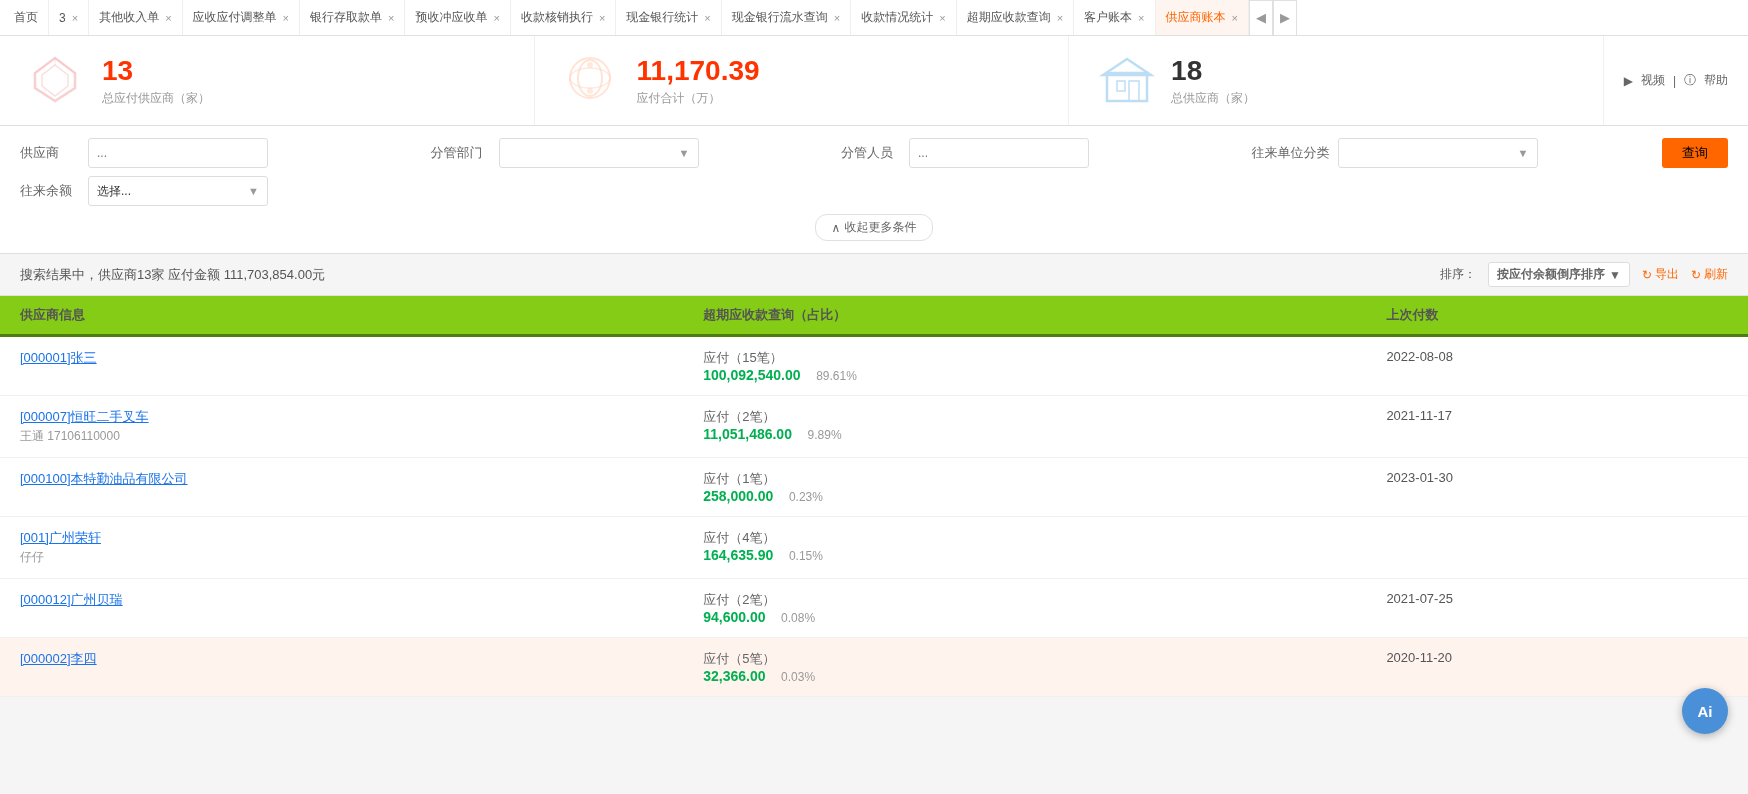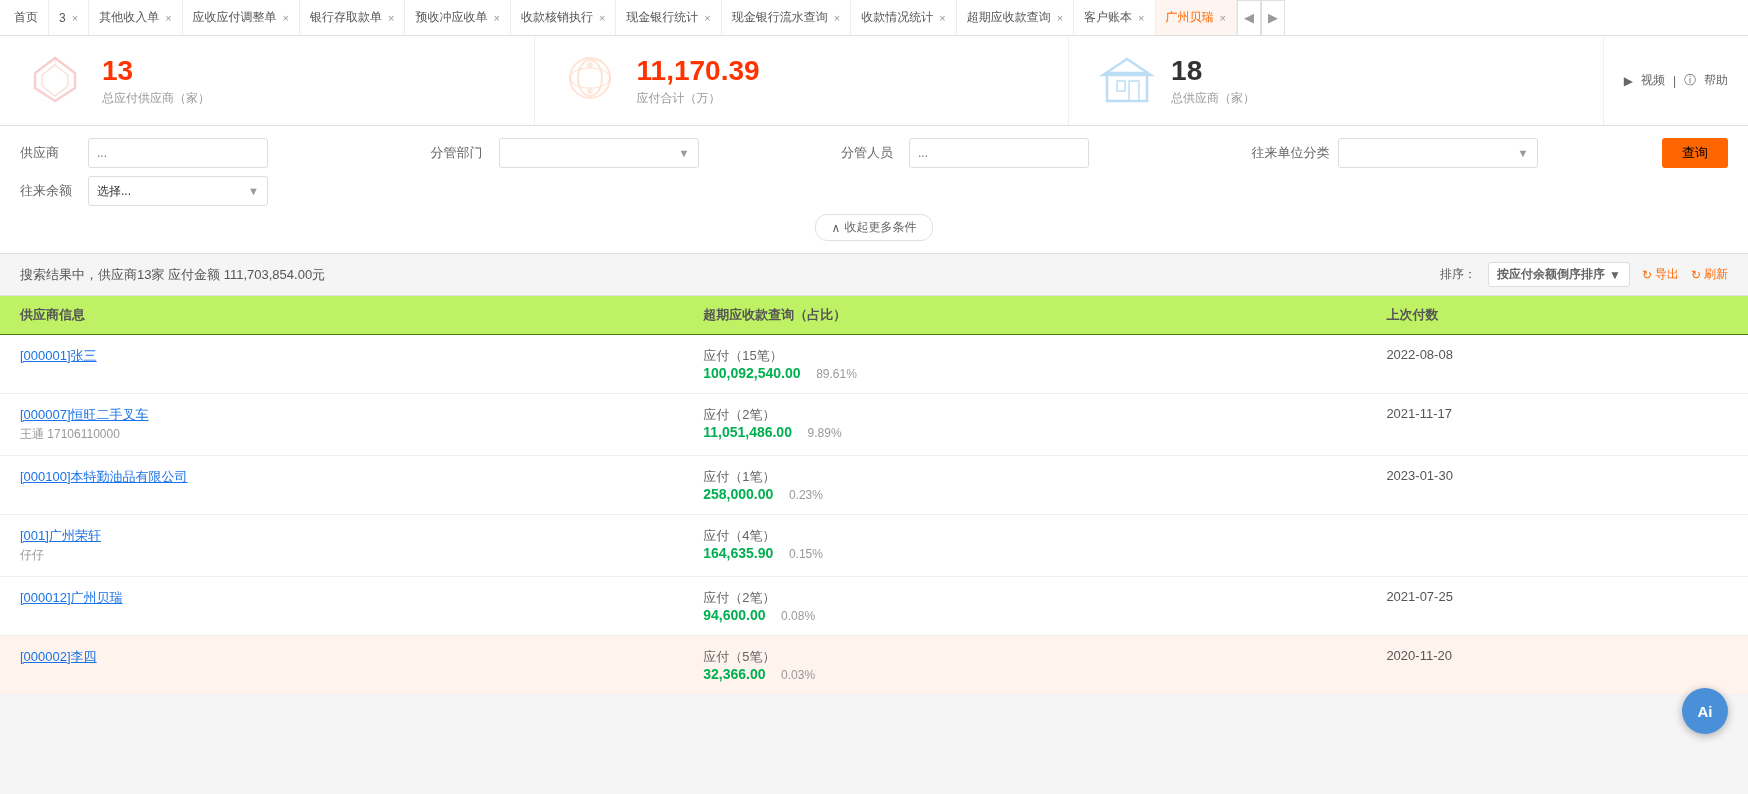--- a/index.html
+++ b/index.html
@@ -188,22 +188,22 @@
 
     
     .table-area {
       background: #fff;
       margin: 0;
     }
     .table-header {
       display: grid;
       grid-template-columns: 2fr 2fr 1fr;
       padding: 10px 20px;
-      background: #bef264;
-      border-bottom: 1px solid #4d7c0f;
+      background: #84cc16;
+      border-bottom: 3px solid #4d7c0f;
       font-weight: bold;
       color: #555;
       font-size: 13px;
     }
     .table-row {
       display: grid;
       grid-template-columns: 2fr 2fr 1fr;
       padding: 12px 20px;
       border-bottom: 1px solid #f0f0f0;
       align-items: start;
@@ -272,21 +272,21 @@
   </div>
   <div class="nav-tab">
     <span>超期应收款查询</span>
     <span class="close-btn">×</span>
   </div>
   <div class="nav-tab">
     <span>客户账本</span>
     <span class="close-btn">×</span>
   </div>
   <div class="nav-tab active">
-    <span>广州贝瑞</span>
+    <span>供应商账本</span>
     <span class="close-btn">×</span>
   </div>
   <div class="nav-arrow">◀</div>
   <div class="nav-arrow">▶</div>
 </div>
 
 <div class="stats-bar">
   <div class="stat-item">
     <div class="stat-icon">
       <svg width="50" height="50" viewBox="0 0 50 50">

